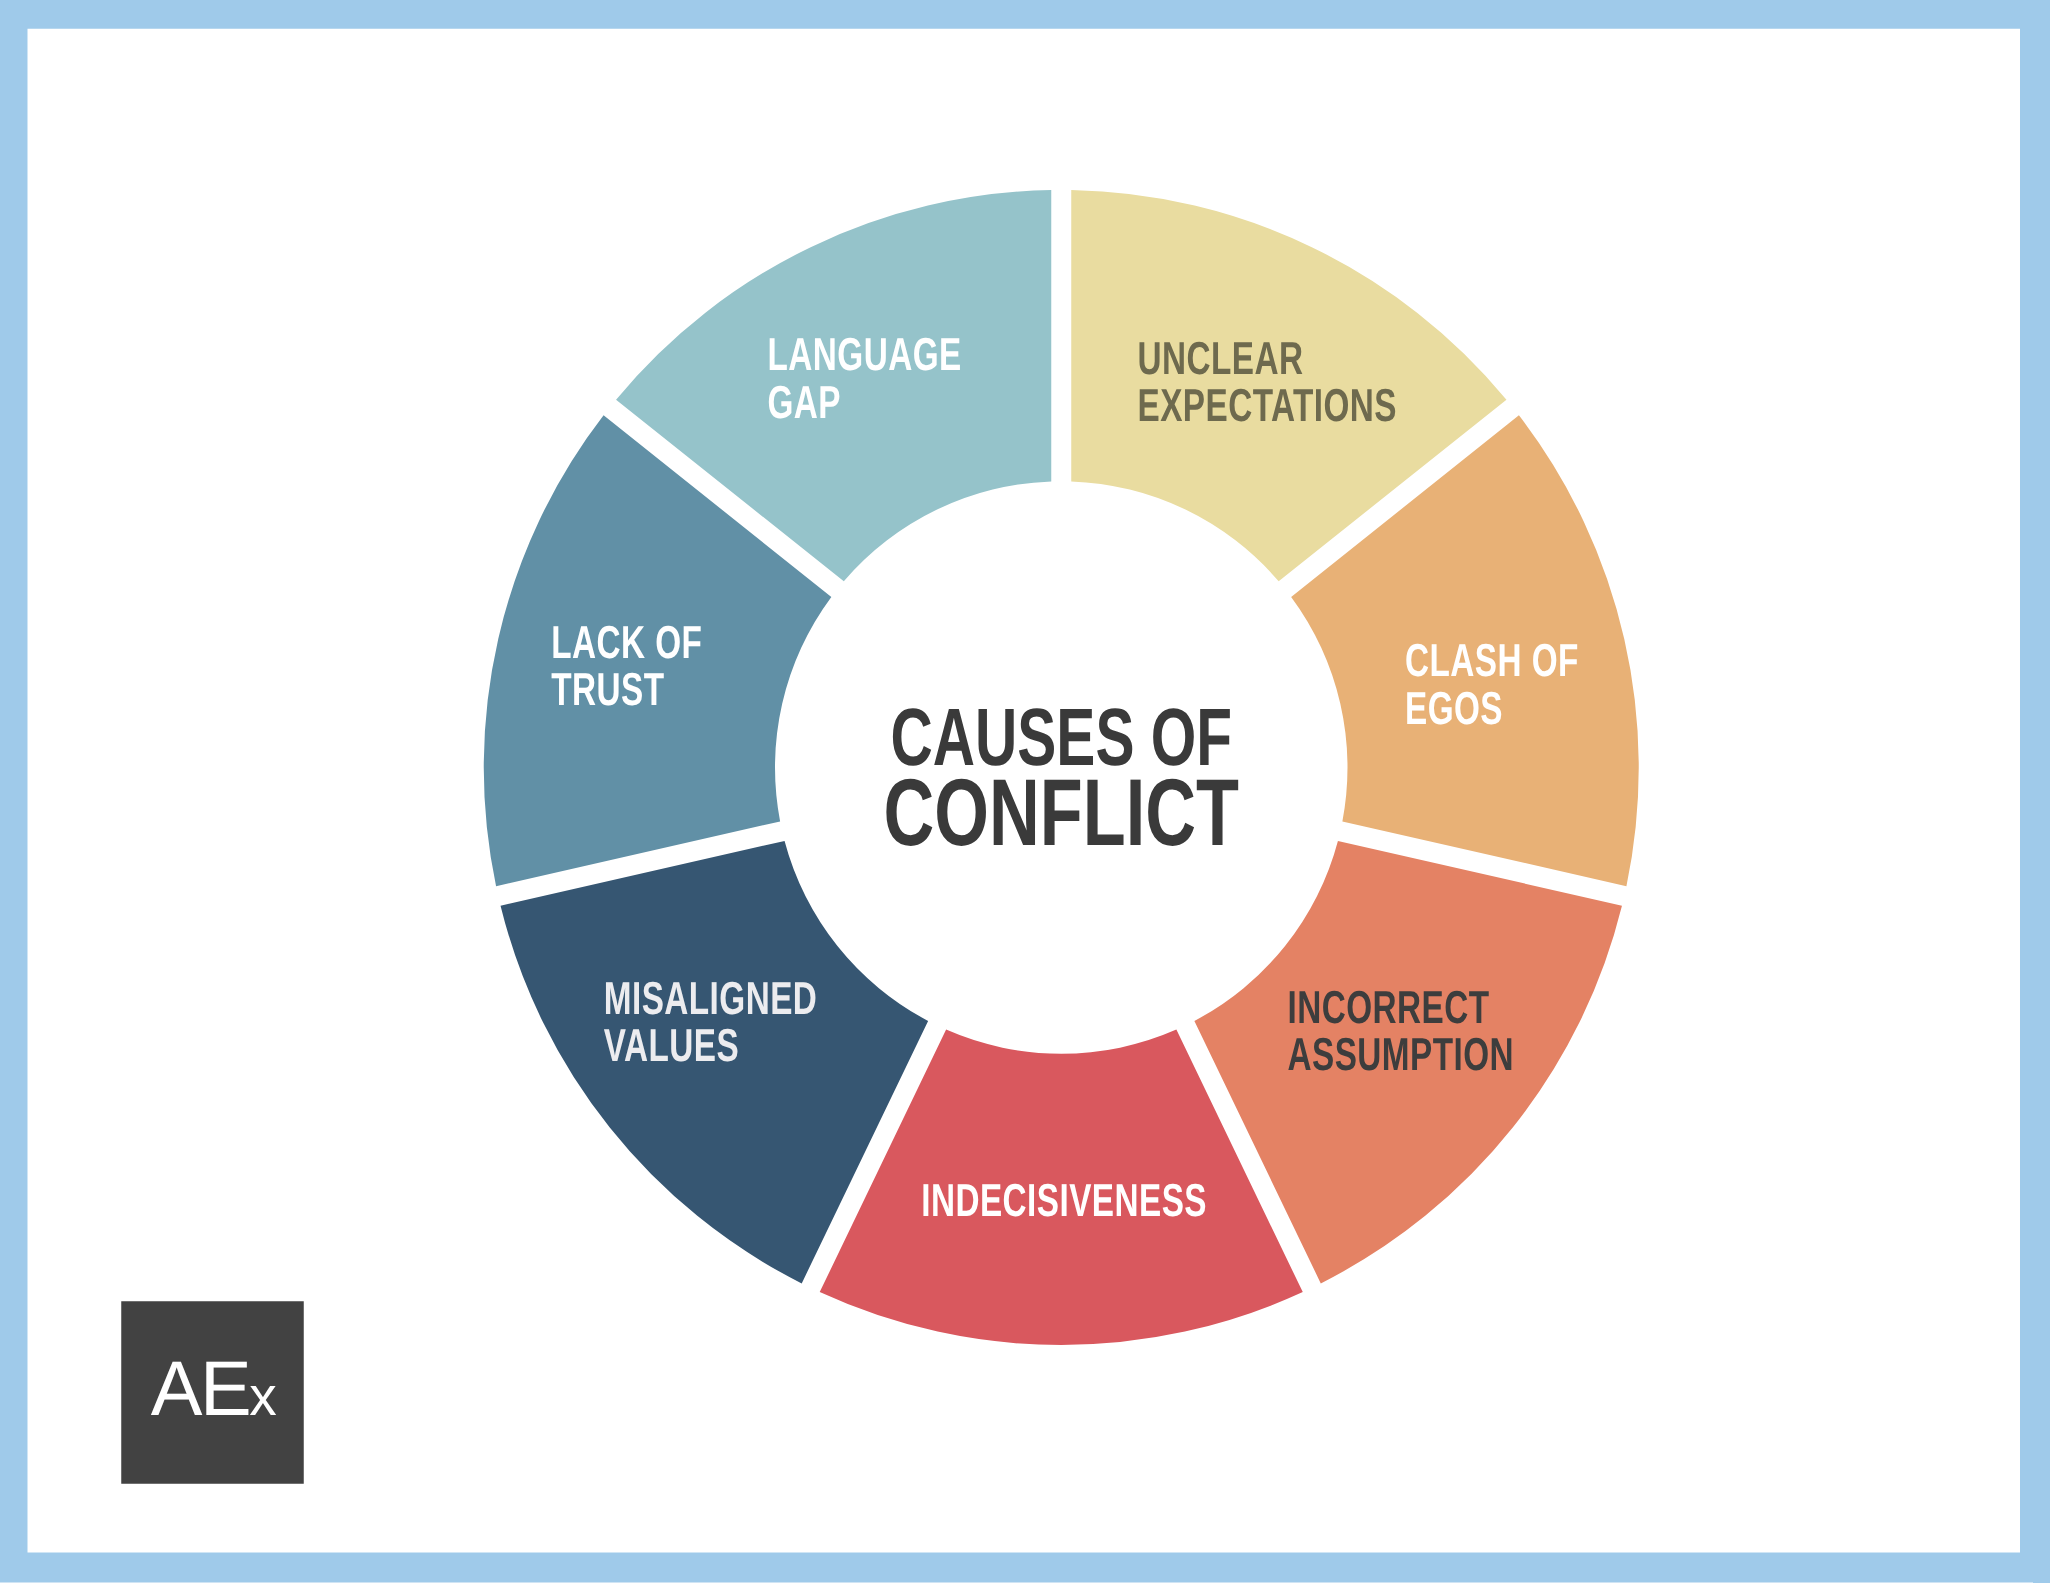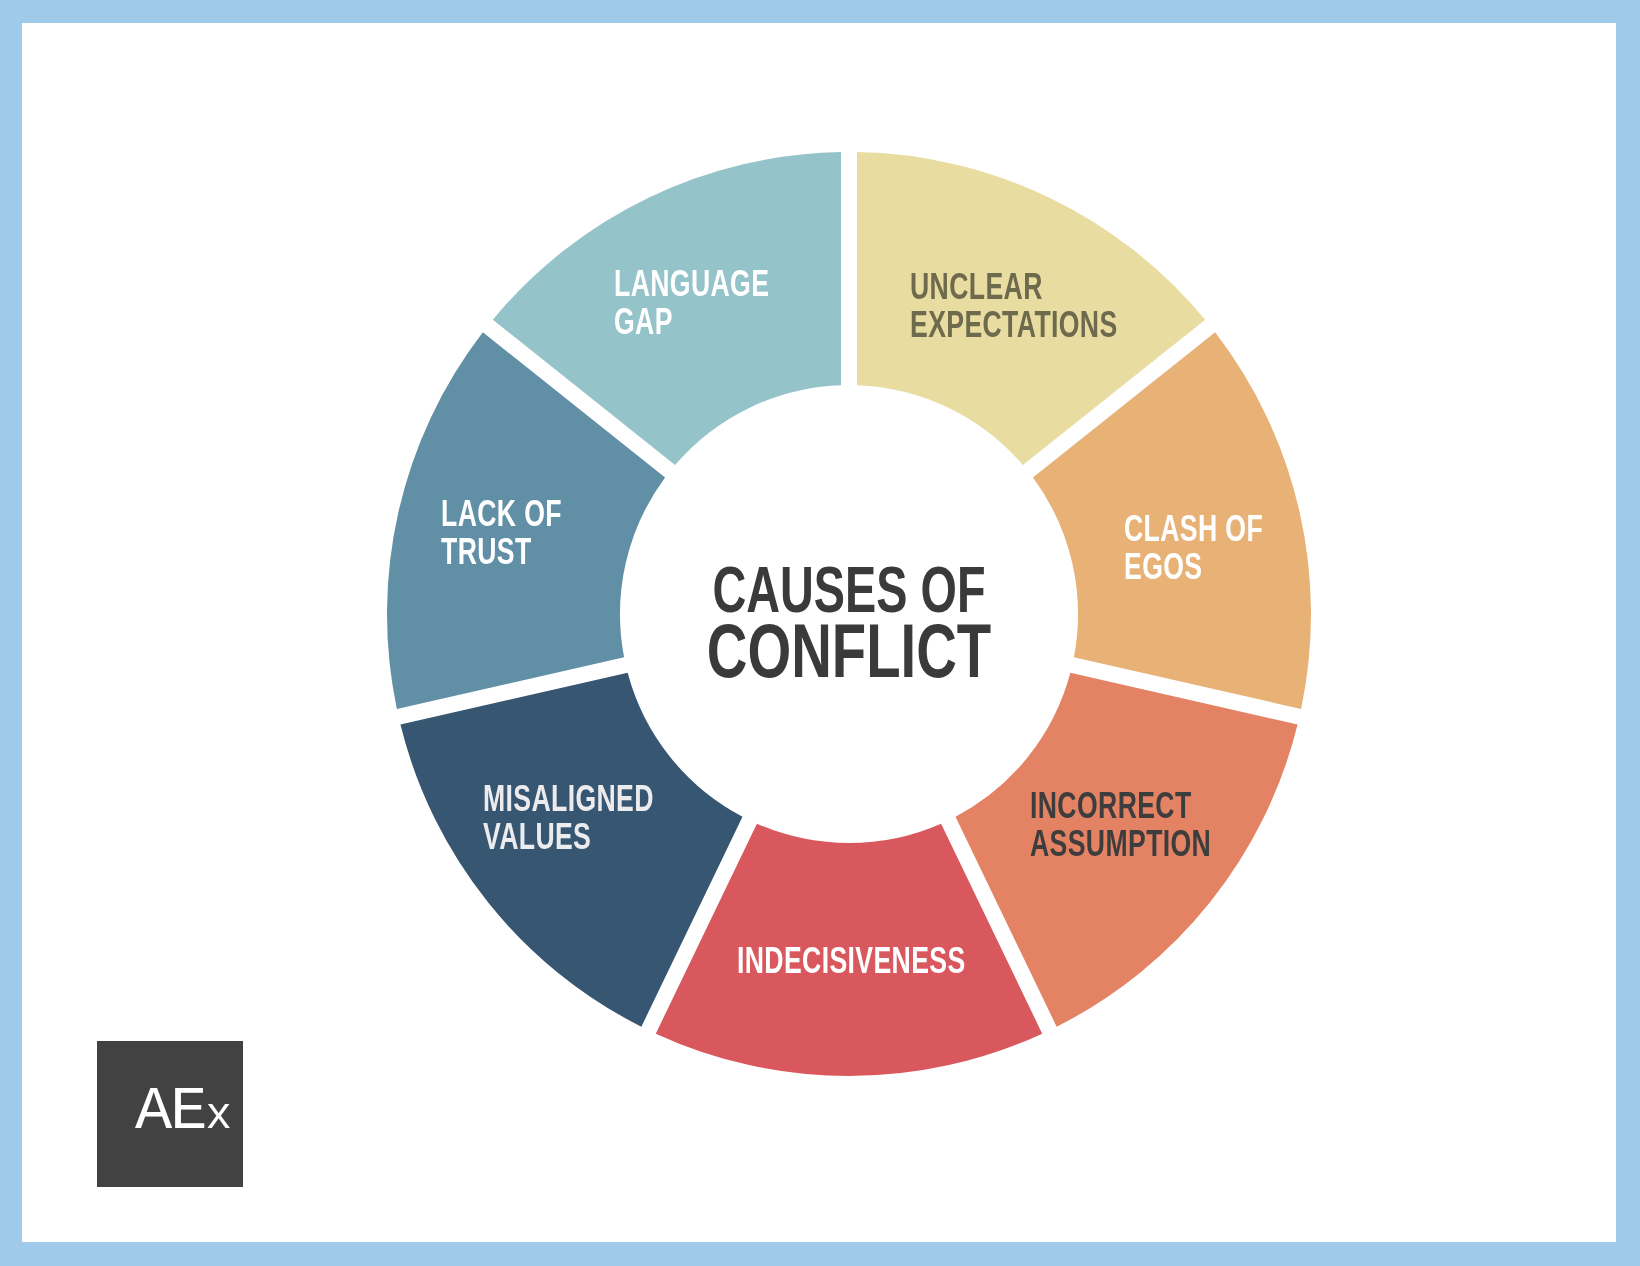--- a/index.html
+++ b/index.html
@@ -26,23 +26,23 @@
     color: #3a3a3a; font-weight: 700; margin: 0;
     transform-origin: 50% 0; white-space: nowrap;
   }
   .title.l1 { top: 555px; font-size: 65px; line-height: 70px; transform: scaleX(0.72); }
   .title.l2 { top: 610px; font-size: 76px; line-height: 82px; transform: scaleX(0.74); }
   .logo {
     position: absolute; left: 97px; top: 1041px; width: 146px; height: 146px;
     background: #424242;
   }
   .logo-text {
-    position: absolute; left: 0; width: 146px; top: 38px; 
-    color: #ffffff; font-family: Liberation Mono, monospace; font-size: 62px;
-    line-height: 66px; letter-spacing: -2px; padding-left: 38px;
+    position: absolute; left: 0; width: 146px; top: 38px; text-align: center;
+    color: #ffffff; font-family: Liberation Sans, sans-serif; font-size: 62px;
+    line-height: 66px; letter-spacing: -2px;
   }
   .logo-text .x { font-size: 44px; }
 </style>
 </head>
 <body>
 
 <div class="canvas"></div>
 
 <svg class="wheel" id="wheel" width="1640" height="1266" viewBox="0 0 1640 1266">
     <path d="M857,152.06926926215442 A462,462 0 0 1 1205.1640695954402,319.73624836005644 L1022.9422061559103,465.0533353256449 A229,229 0 0 0 857,385.1397806520321 Z" fill="#e9dca0"></path>

